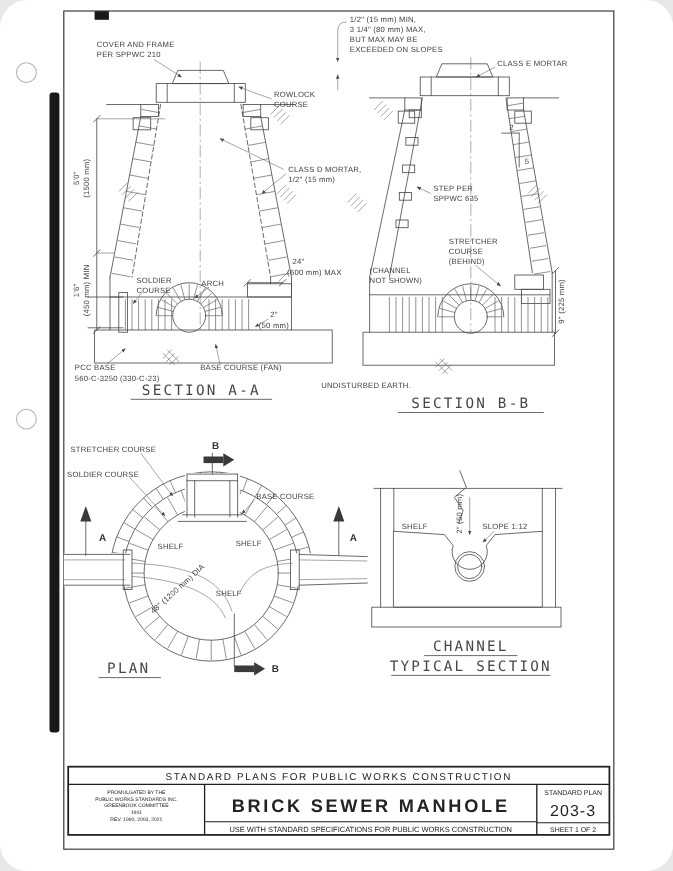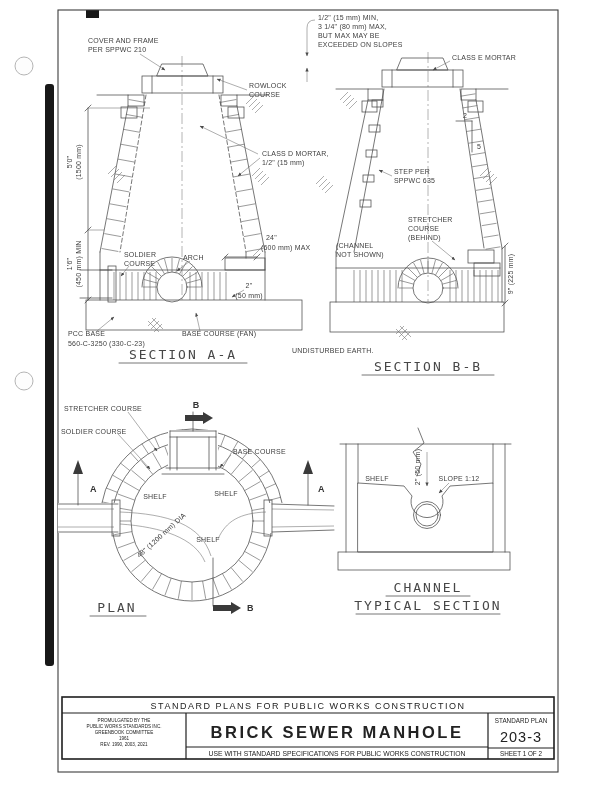--- a/index.html
+++ b/index.html
@@ -1,17 +1,17 @@
 <!DOCTYPE html>
 <html><head>
 <meta charset="utf-8">
 <style>
   html,body{margin:0;padding:0;background:#e8e8e8;}
   .sheet{position:relative;width:612px;height:792px;background:#ffffff;margin:0 auto;overflow:hidden;
-         font-family:"Liberation Sans",sans-serif;}
+         font-family:"Liberation Sans",sans-serif;border-radius:25px;}
   svg{position:absolute;left:0;top:0;}
   .ln{stroke:#4a4a4a;stroke-width:.75;fill:none;stroke-linecap:round;}
   .ln2{stroke:#3d3d3d;stroke-width:1.1;fill:none;}
   .thin{stroke:#6a6a6a;stroke-width:.55;fill:none;}
   .dash{stroke-dasharray:4 2.6;}
   .cl{stroke:#777;stroke-width:.55;fill:none;stroke-dasharray:11 3 2 3;}
   .lbl{font-family:"Liberation Sans",sans-serif;font-size:7px;fill:#3e3e3e;letter-spacing:.2px;}
   .mid{text-anchor:middle;}
   .sec{font-family:"DejaVu Sans Mono",monospace;font-size:13px;letter-spacing:2px;fill:#474747;}
   .mk{font-family:"Liberation Sans",sans-serif;font-size:9px;fill:#333;font-weight:bold;}

